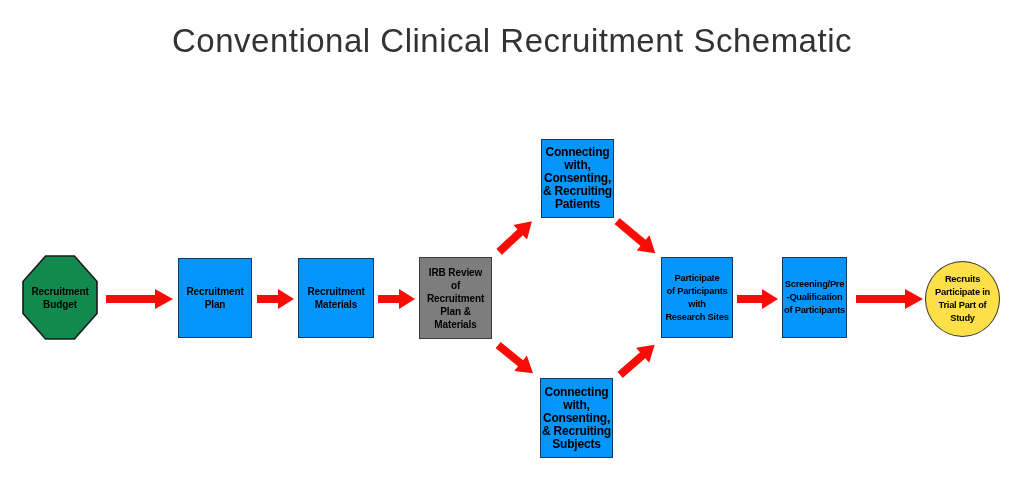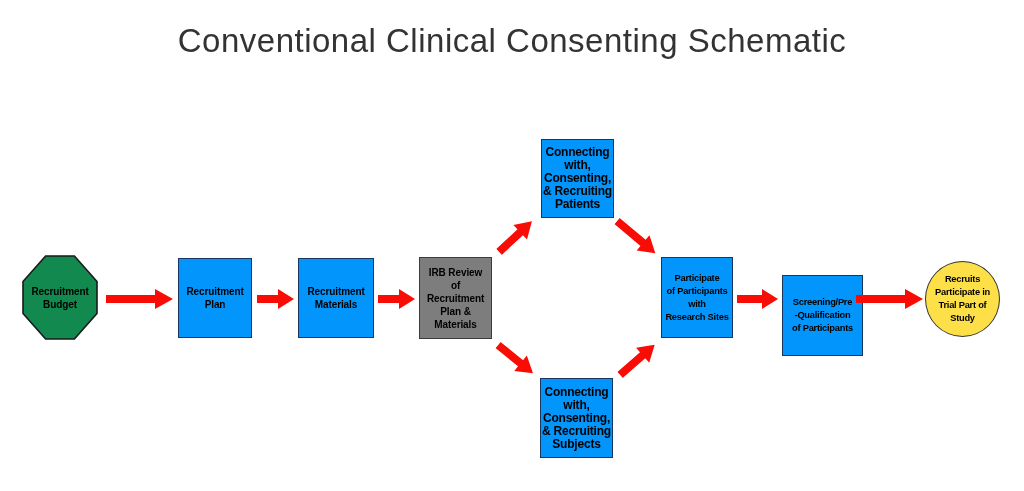--- a/index.html
+++ b/index.html
@@ -86,21 +86,21 @@
     display: block;
     width: 100%;
     height: 20px;
   }
 </style>
 </head>
 <body>
 
 <div class="canvas">
 
-  <h1 class="title">Conventional Clinical Consenting Schematic</h1>
+  <h1 class="title">Conventional Clinical Recruitment Schematic</h1>
 
   <div class="node octagon" style="left:22px; top:255px; width:76px; height:85px;">
     <svg class="shape" width="76" height="85" viewBox="0 0 76 85">
       <polygon points="23.6,1 52.4,1 75,26.5 75,58.5 52.4,84 23.6,84 1,58.5 1,26.5" fill="#12894e" stroke="#1a1a1a" stroke-width="1.6"></polygon>
     </svg>
     <span class="label">Recruitment
 Budget</span>
   </div>
 
   <div class="node rect" style="left:178px; top:258px; width:74px; height:80px;">
@@ -137,21 +137,21 @@
 Subjects</span>
   </div>
 
   <div class="node rect" style="left:661px; top:257px; width:72px; height:81px;">
     <span class="label tight">Participate
 of Participants
 with
 Research Sites</span>
   </div>
 
-  <div class="node rect" style="left:782px; top:275px; width:81px; height:81px;">
+  <div class="node rect" style="left:782px; top:257px; width:65px; height:81px;">
     <span class="label tight">Screening/Pre
 -Qualification
 of Participants</span>
   </div>
 
   <div class="node circle" style="left:925px; top:261px; width:75px; height:76px;">
     <span class="label tight">Recruits
 Participate in
 Trial Part of
 Study</span>

